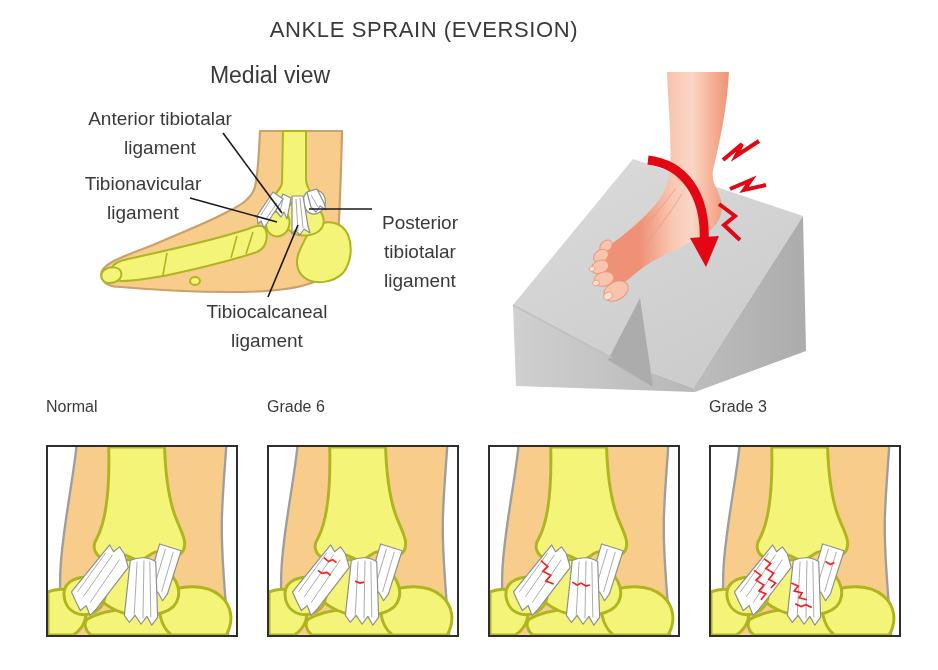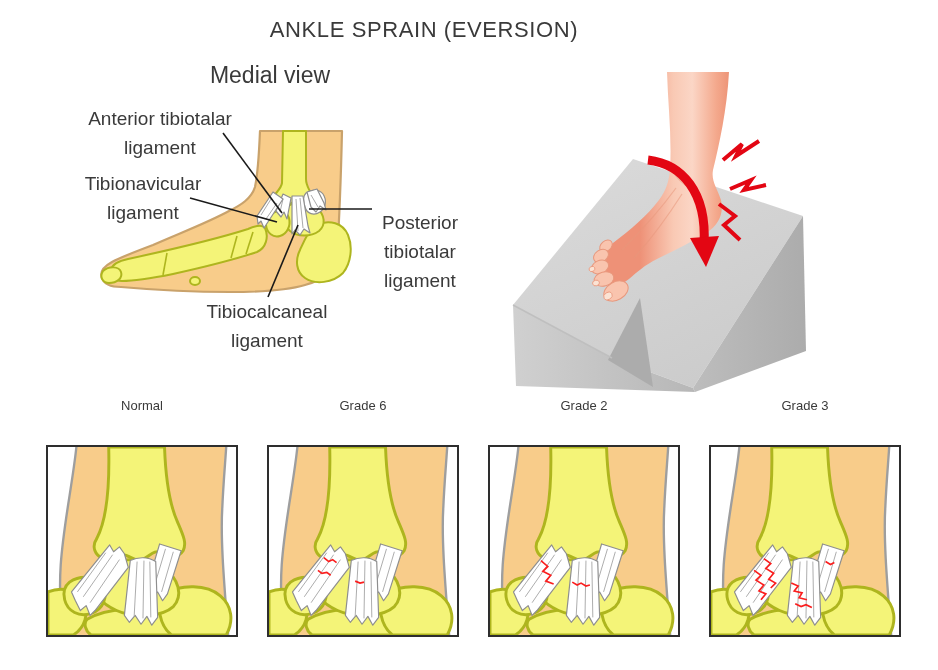--- a/index.html
+++ b/index.html
@@ -9,21 +9,21 @@
          font-size:22px;letter-spacing:.6px;font-weight:400;}
   .subheading{position:absolute;top:62px;left:160px;width:220px;text-align:center;
          font-size:23px;font-weight:400;}
   .lig-label{position:absolute;font-size:19px;line-height:29px;text-align:center;font-weight:400;}
   .lbl-ant{left:78px;top:104px;width:164px;}
   .lbl-nav{left:61px;top:169px;width:164px;}
   .lbl-post{left:374px;top:176px;width:92px;margin-top:32px;}
   .lbl-calc{left:185px;top:297px;width:164px;}
   .medial-svg{position:absolute;left:15px;top:95px;}
   .eversion-svg{position:absolute;left:490px;top:60px;}
-  .grade-label{position:absolute;top:398px;width:192px;text-align:center;font-size:13px;}
+  .grade-label{position:absolute;top:398px;width:192px;font-size:16px;}
   .grade-panel{position:absolute;top:445px;width:192px;height:192px;
                border:2px solid var(--panelBorder,#2e2e2e);box-sizing:border-box;background:#fff;}
   .grade-panel svg{display:block;width:100%;height:100%;}
   
   .skinfill{fill:var(--skin);stroke:var(--skinOutline);stroke-width:2.2;stroke-linejoin:round;}
   .bone-m{fill:var(--bone);stroke:var(--boneOutline);stroke-width:2;stroke-linejoin:round;}
   .bone-s{fill:var(--bone);stroke:var(--boneOutline);stroke-width:3;stroke-linejoin:round;}
   .boneline-m{fill:none;stroke:var(--boneOutline);stroke-width:1.6;}
   .lig{fill:var(--ligament);stroke:var(--ligamentEdge);stroke-width:1.2;stroke-linejoin:round;}
   .fiber{fill:none;stroke:var(--ligamentFiber);stroke-width:1;}
@@ -185,21 +185,20 @@
     </g>
     <g>
       <path class="bolt" d="M233,100 L252,84 L246,96 L269,81"></path>
       <path class="bolt" d="M240,129 L261,120 L254,130 L276,125"></path>
       <path class="bolt" d="M229,144 L245,156 L234,165 L250,180"></path>
     </g>
   </svg>
 
   <div class="grade-label" style="left:46px">Normal</div>
   <div class="grade-label" style="left:267px">Grade 6</div>
-  <div class="grade-label" style="left:488px">Grade 2</div>
   <div class="grade-label" style="left:709px">Grade 3</div>
 
   <div class="grade-panel" style="left:46px">
     <svg viewBox="0 0 192 192">
       <use href="#ankleCU"></use>
     </svg>
   </div>
 
   <div class="grade-panel" style="left:267px">
     <svg viewBox="0 0 192 192">

